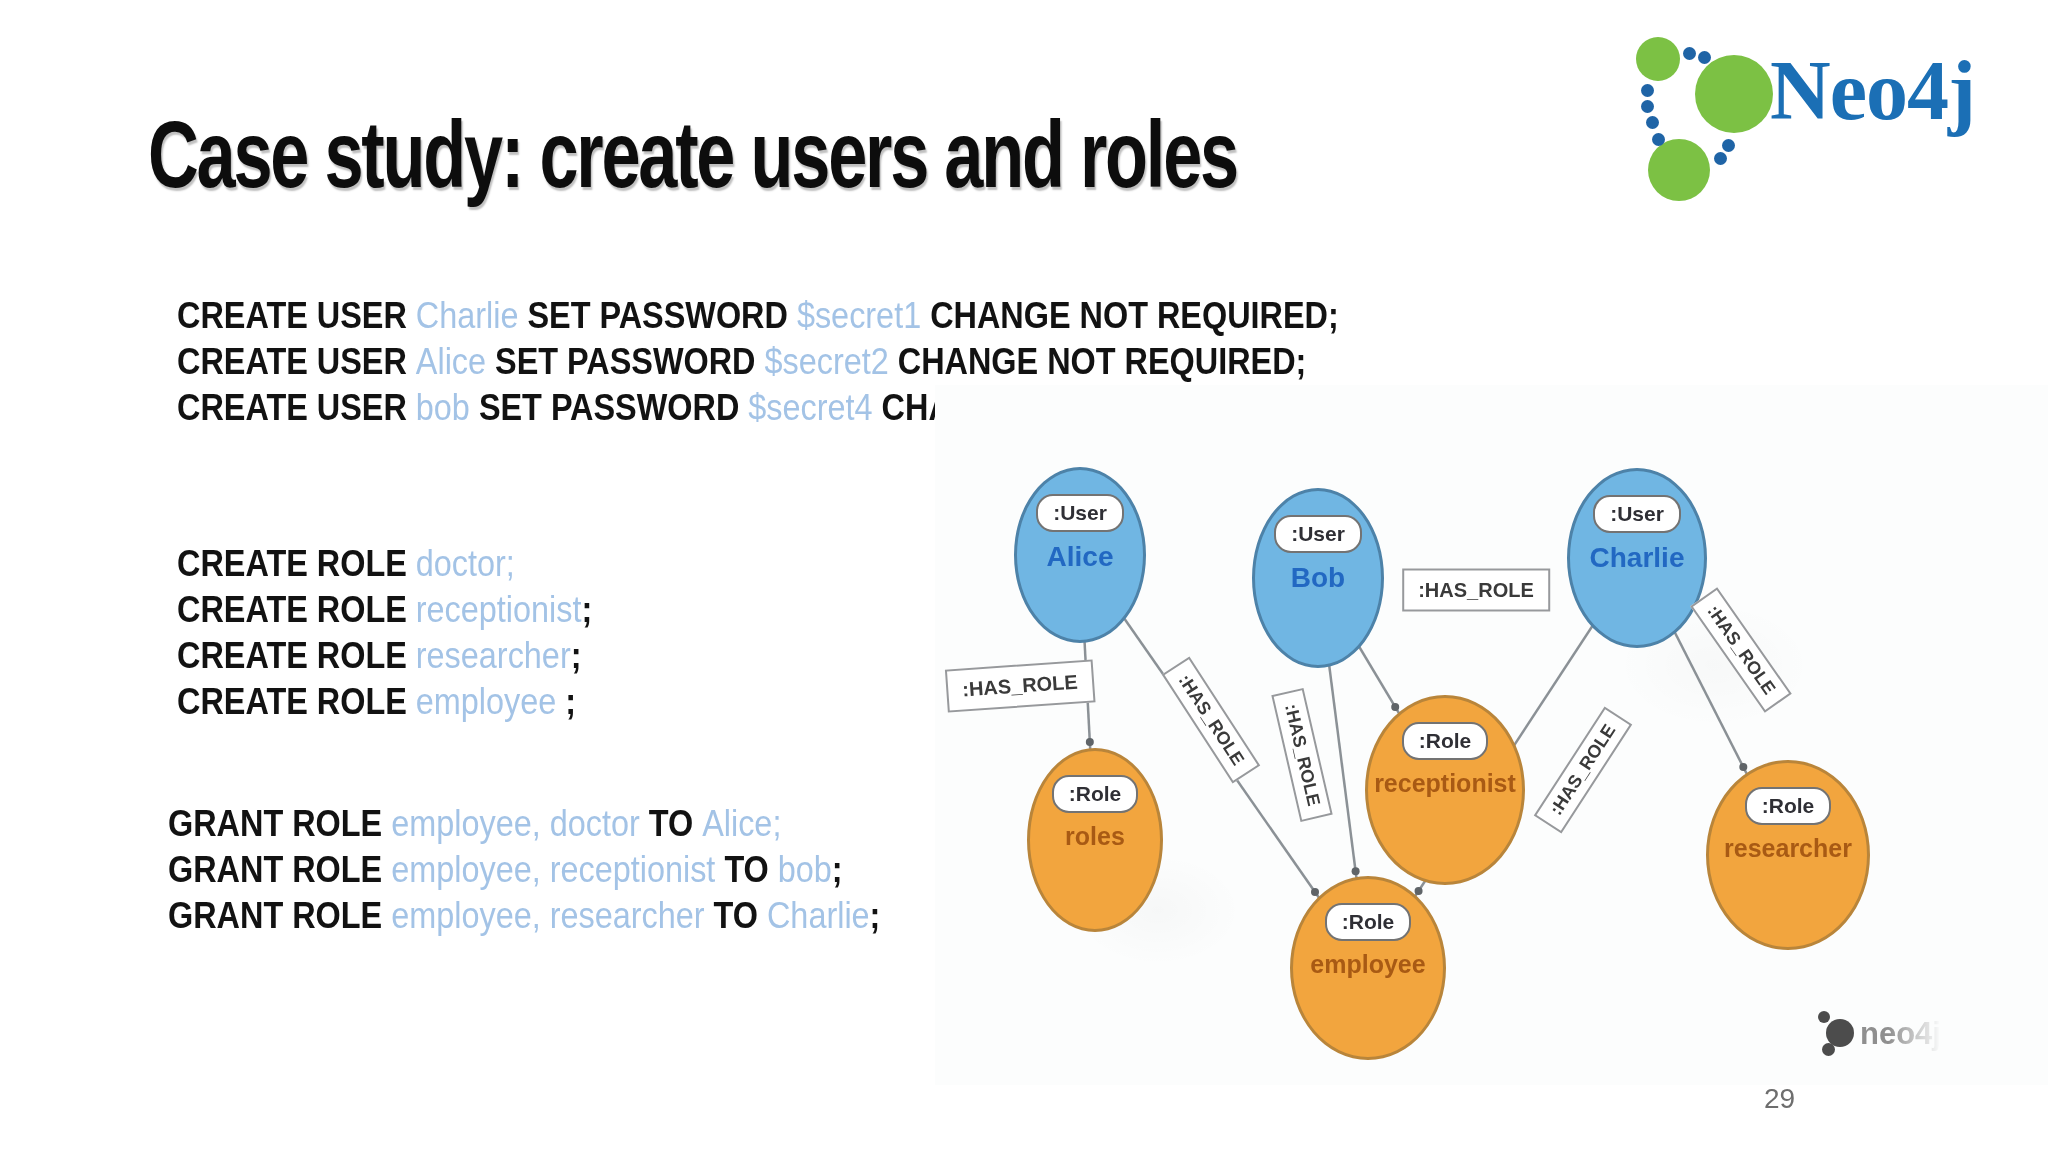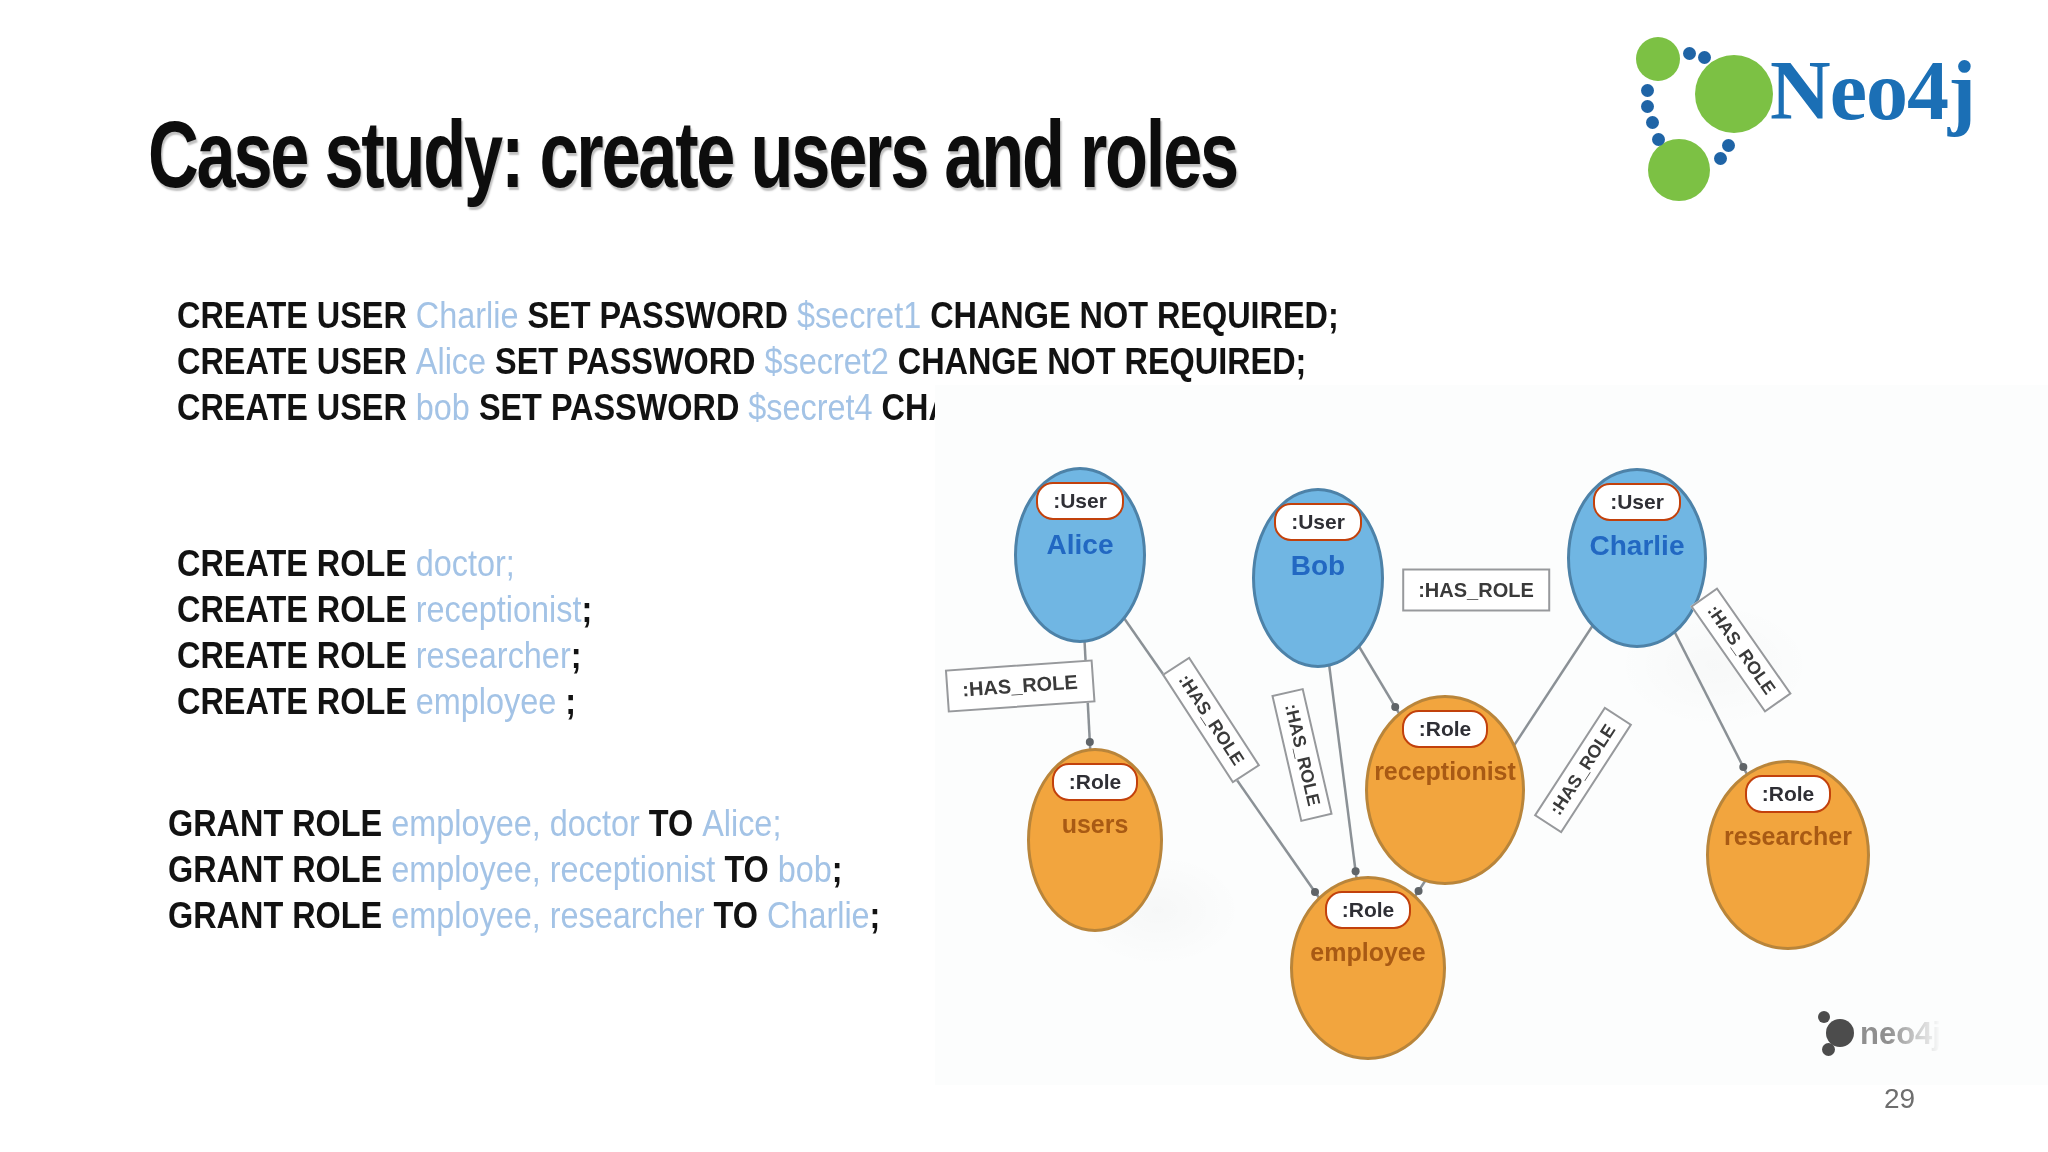--- a/index.html
+++ b/index.html
@@ -35,38 +35,38 @@
       radial-gradient(ellipse 120px 80px at 20% 75%, rgba(0,0,0,0.025), transparent 70%),
       radial-gradient(ellipse 140px 90px at 70% 40%, rgba(0,0,0,0.02), transparent 70%),
       #fcfdfd;}
   .diagram svg{position:absolute;left:0;top:0;}
   .edge-line{stroke:#8b9196;stroke-width:2.5;}
   .edge-dot{fill:#5f6468;}
   .node{position:absolute;border-radius:50%;box-sizing:border-box;display:flex;
         flex-direction:column;align-items:center;}
   .node.user{background:#70b6e3;border:3px solid #4d82a8;}
   .node.role{background:#f2a53e;border:3px solid #b9853a;align-items:center;}
-  .pill{margin-top:12px;background:#ffffff;border:2px solid #c2410c;border-radius:17px;
+  .pill{margin-top:24px;background:#ffffff;border:2px solid #737373;border-radius:17px;
         padding:5px 15px;font-weight:bold;font-size:21px;color:#2f2f35;white-space:nowrap;}
   .nname{margin-top:9px;font-weight:bold;white-space:nowrap;}
   .user .nname{font-size:28px;color:#2268c2;}
   .role .nname{font-size:25px;color:#a85a14;}
   .elabel{position:absolute;background:#ffffff;border:2px solid #97999c;color:#3a3a3a;
     font-weight:bold;font-size:18px;white-space:nowrap;padding:4px 11px;
     transform:translate(-50%,-50%) rotate(var(--r));}
   .elabel.big{font-size:20px;padding:8px 14px;}
 
   
   .watermark{left:1818px;top:1008px;height:52px;display:flex;align-items:center;filter:blur(0.4px);}
   .wm-icon{position:relative;width:42px;height:46px;}
   .wm-icon i{position:absolute;border-radius:50%;background:#4c4c4c;display:block;}
   .wm-text{font-size:31px;font-weight:bold;color:#8f8f8f;
     -webkit-mask-image:linear-gradient(90deg,#000 35%,transparent 100%);
     mask-image:linear-gradient(90deg,#000 35%,transparent 100%);}
-  .page-number{left:1884px;top:1083px;font-size:28px;color:#6e6e6e;}
+  .page-number{left:1764px;top:1083px;font-size:28px;color:#6e6e6e;}
 </style>
 </head>
 <body>
 
 <div class="abs slide-title">Case study: create users and roles</div>
 
 <div class="abs logo">
   <span class="g" style="left:8px;top:9px;width:44px;height:44px;"></span>
   <span class="g" style="left:67px;top:27px;width:78px;height:78px;"></span>
   <span class="g" style="left:20px;top:111px;width:62px;height:62px;"></span>
@@ -107,21 +107,21 @@
     <div class="node user" style="left: 317px; top: 103px; width: 132px; height: 180px;">
       <div class="pill">:User</div>
       <div class="nname">Bob</div>
     </div>
     <div class="node user" style="left: 632px; top: 83px; width: 140px; height: 180px;">
       <div class="pill">:User</div>
       <div class="nname">Charlie</div>
     </div>
     <div class="node role" style="left: 92px; top: 363px; width: 136px; height: 184px;">
       <div class="pill">:Role</div>
-      <div class="nname">users</div>
+      <div class="nname">roles</div>
     </div>
     <div class="node role" style="left: 430px; top: 310px; width: 160px; height: 190px;">
       <div class="pill">:Role</div>
       <div class="nname">receptionist</div>
     </div>
     <div class="node role" style="left: 355px; top: 491px; width: 156px; height: 184px;">
       <div class="pill">:Role</div>
       <div class="nname">employee</div>
     </div>
     <div class="node role" style="left: 771px; top: 375px; width: 164px; height: 190px;">

